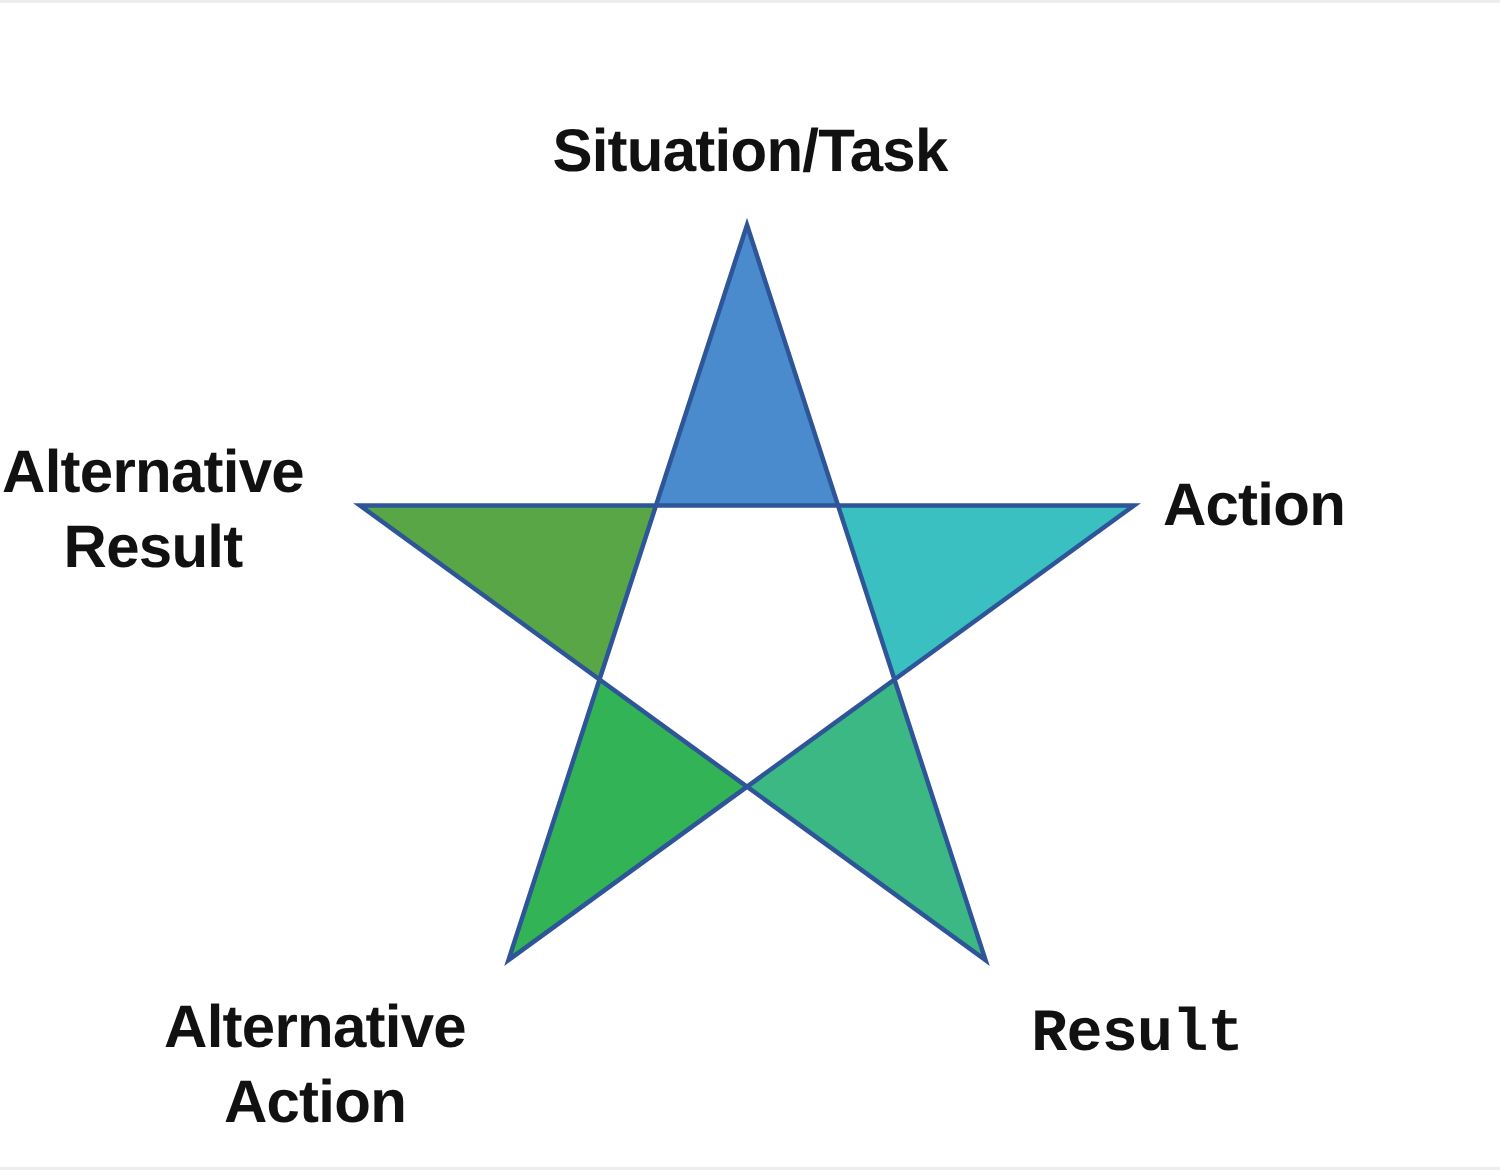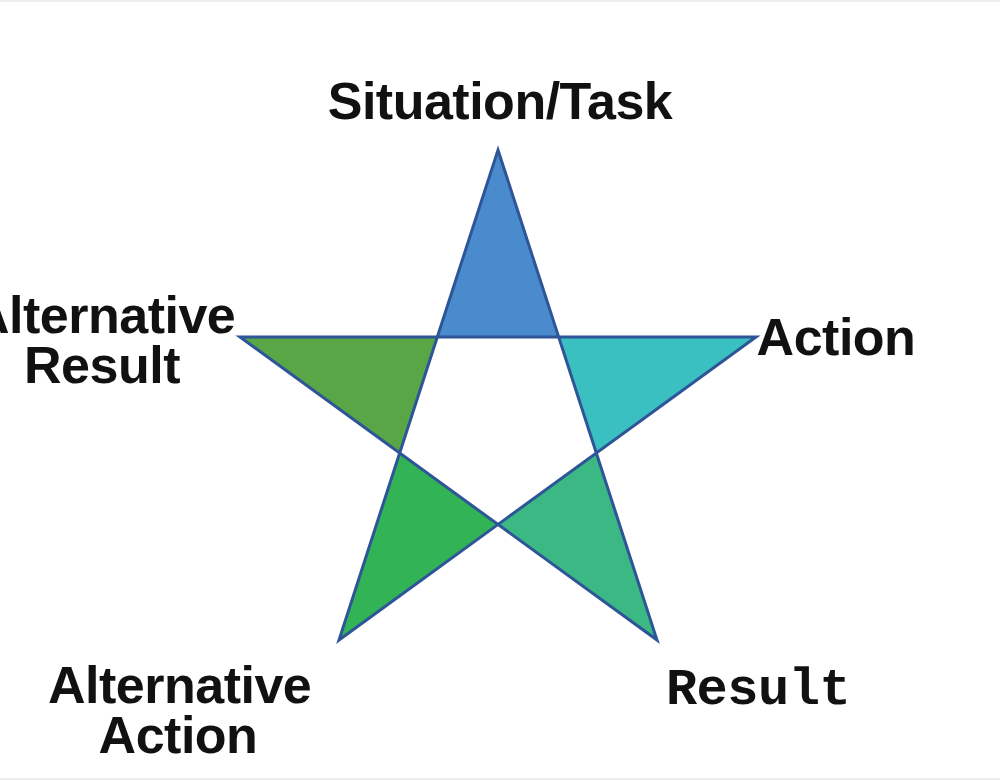--- a/index.html
+++ b/index.html
@@ -29,35 +29,35 @@
     left: 0;
     top: 0;
     width: 1000px;
     height: 780px;
   }
 
   .star-label {
     position: absolute;
     color: #111111;
     font-weight: bold;
-    font-size: 52px;
+    font-size: 40px;
     line-height: 50px;
     letter-spacing: -0.5px;
     text-align: center;
     transform: translateX(-50%);
     white-space: nowrap;
   }
   .star-label.wrap2 {
     white-space: normal;
     width: 260px;
   }
   .label-top        { left: 500px; top: 76px;  }
   .label-right      { left: 836px; top: 312px; text-align: center; }
   .label-bottomright{ left: 758px; top: 666px; font-family: Liberation Mono, monospace; }
-  .label-bottomleft { left: 178px; top: 660px; }
+  .label-bottomleft { left: 210px; top: 660px; }
   .label-left       { left: 102px; top: 290px; }
 </style>
 </head>
 <body>
 
 <div class="edge-line top"></div>
 <div class="edge-line bottom"></div>
 
 <div class="star-wrap">
   <svg width="1000" height="780" viewBox="0 0 1000 780">

